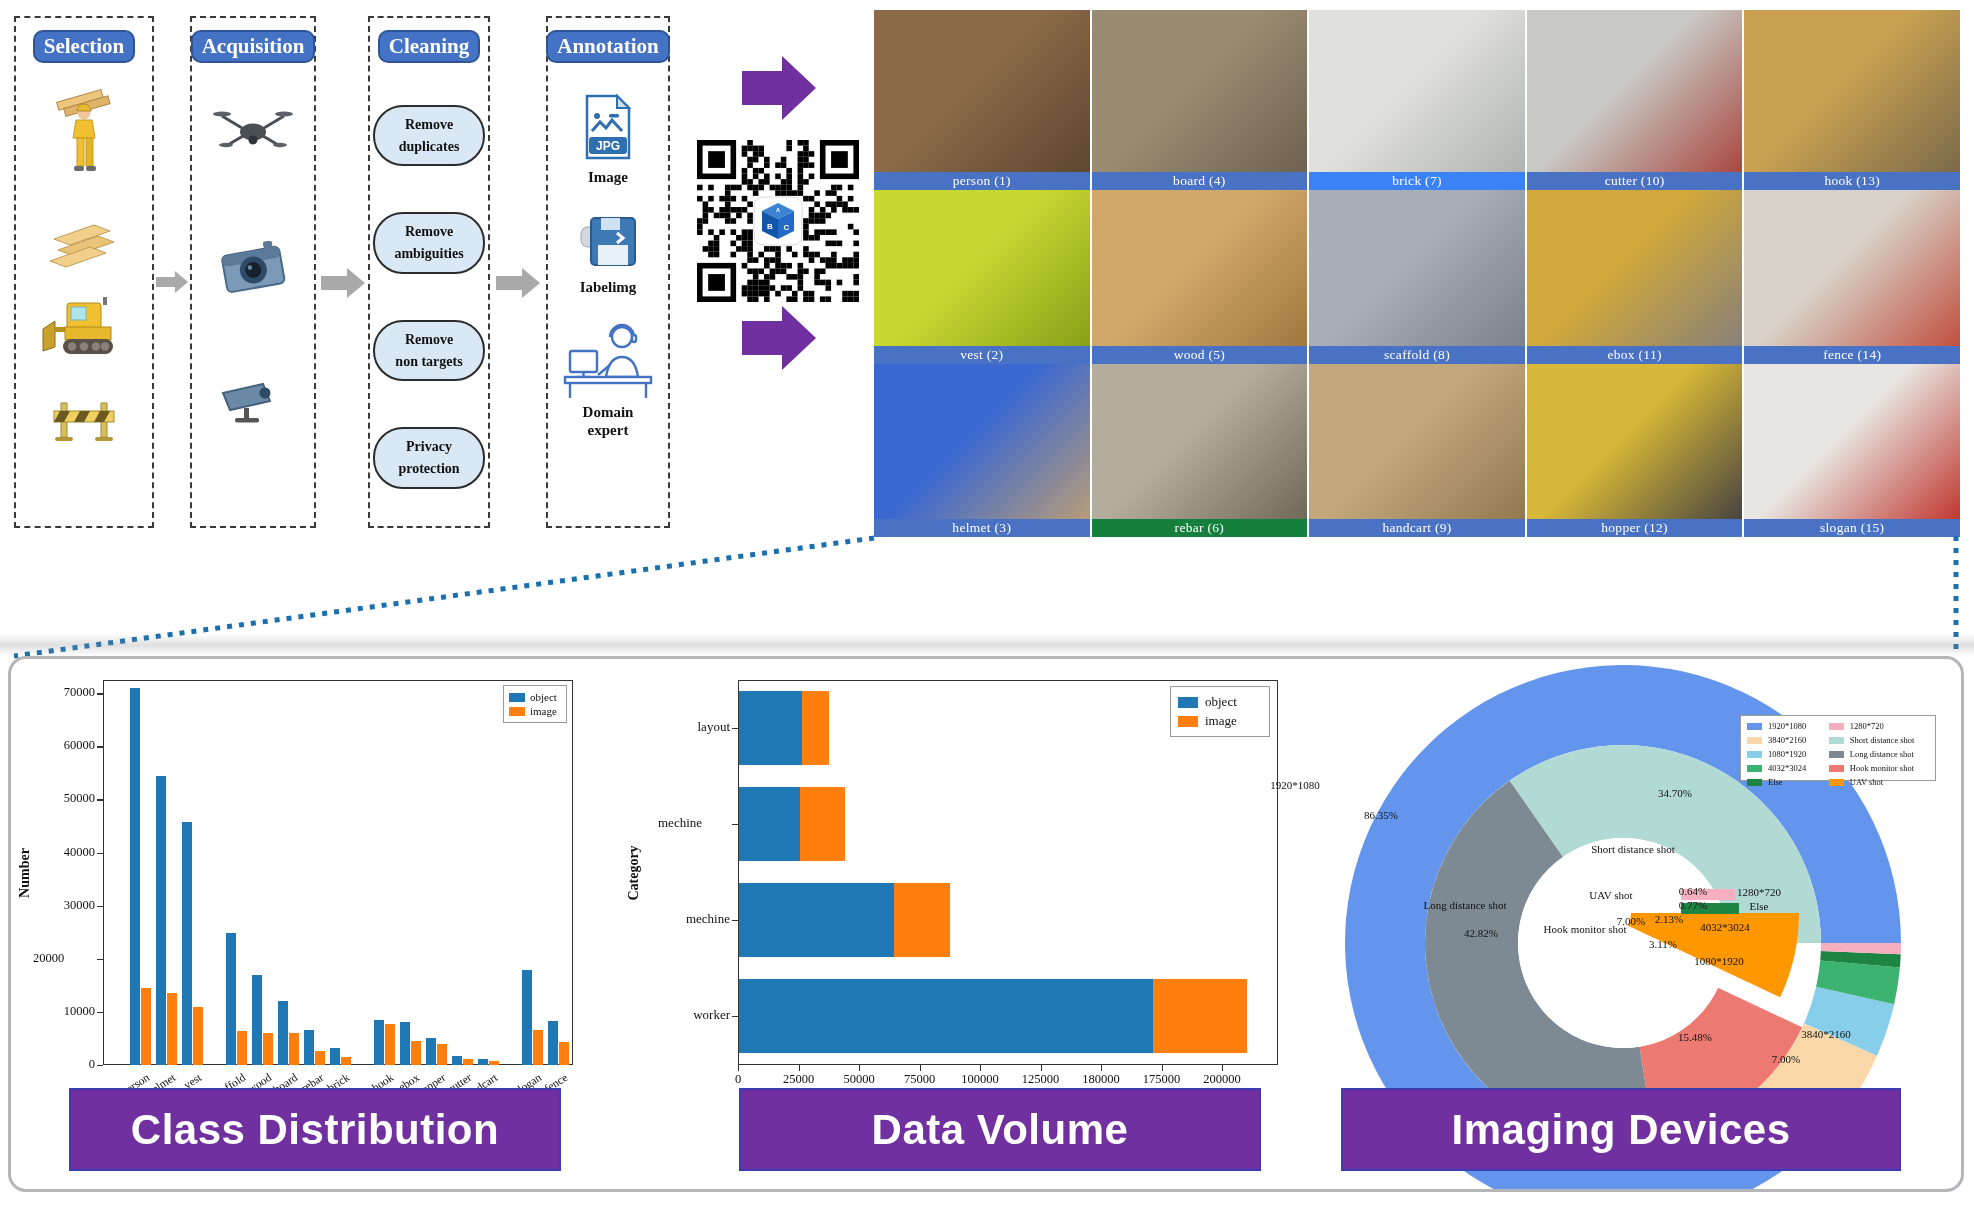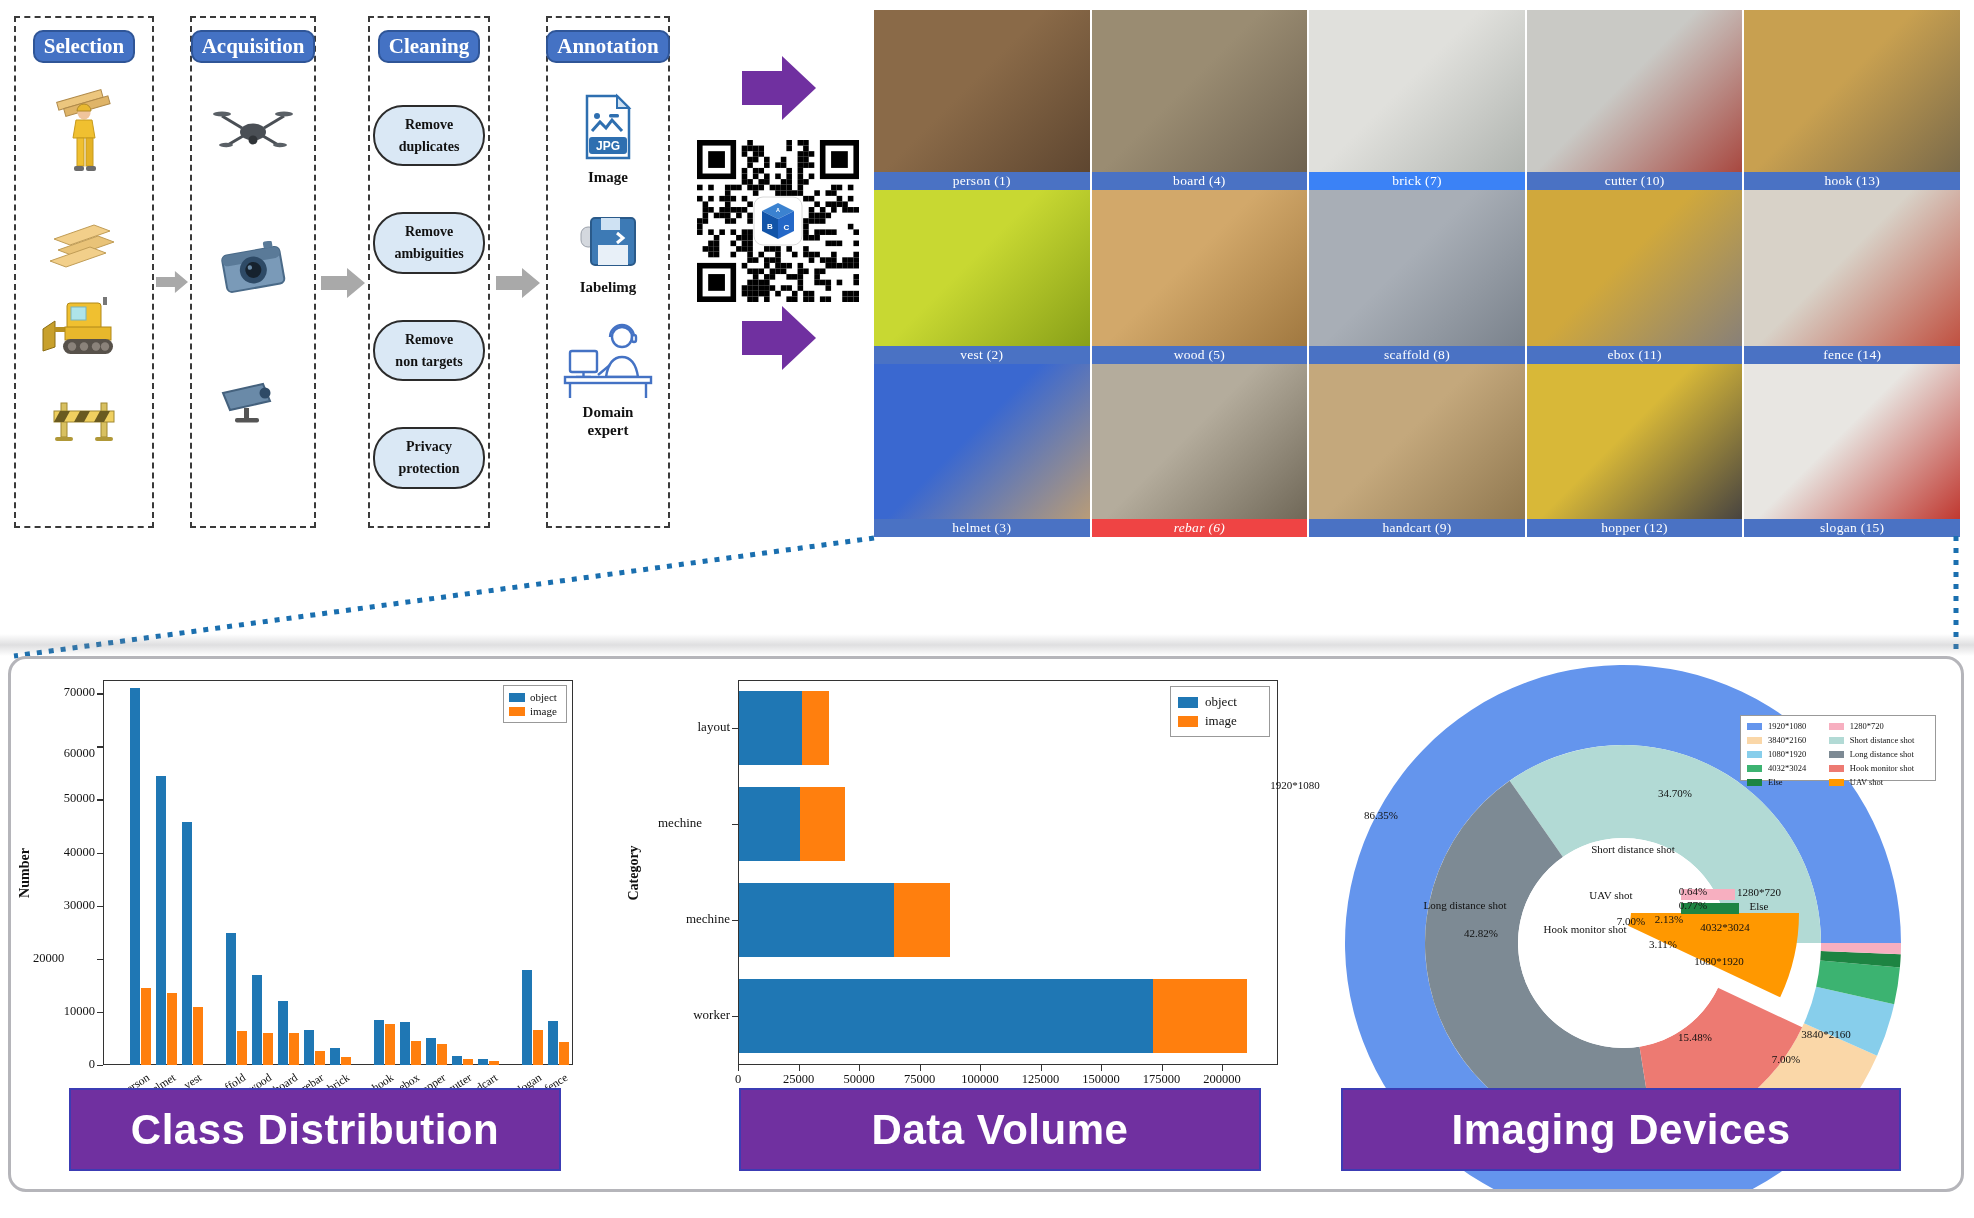--- a/index.html
+++ b/index.html
@@ -498,21 +498,21 @@
       <div class="gcell glabel" style="background: rgb(74, 114, 196);">wood (5)</div>
       <div class="gcell glabel" style="background: rgb(74, 114, 196);">scaffold (8)</div>
       <div class="gcell glabel" style="background: rgb(74, 114, 196);">ebox (11)</div>
       <div class="gcell glabel" style="background: rgb(74, 114, 196);">fence (14)</div>
       <div class="gcell" style="background: linear-gradient(135deg, rgb(58, 104, 208) 0%, rgb(58, 104, 208) 45%, rgb(184, 156, 120) 100%);"></div>
       <div class="gcell" style="background: linear-gradient(135deg, rgb(180, 172, 156) 0%, rgb(180, 172, 156) 45%, rgb(112, 104, 88) 100%);"></div>
       <div class="gcell" style="background: linear-gradient(135deg, rgb(196, 168, 124) 0%, rgb(196, 168, 124) 45%, rgb(144, 120, 80) 100%);"></div>
       <div class="gcell" style="background: linear-gradient(135deg, rgb(216, 184, 56) 0%, rgb(216, 184, 56) 45%, rgb(72, 68, 64) 100%);"></div>
       <div class="gcell" style="background: linear-gradient(135deg, rgb(232, 230, 226) 0%, rgb(232, 230, 226) 45%, rgb(192, 56, 48) 100%);"></div>
       <div class="gcell glabel" style="background: rgb(74, 114, 196);">helmet (3)</div>
-      <div class="gcell glabel" style="background: #ef4444; font-style: italic;">rebar (6)</div>
+      <div class="gcell glabel" style="background: #15803d;">rebar (6)</div>
       <div class="gcell glabel" style="background: rgb(74, 114, 196);">handcart (9)</div>
       <div class="gcell glabel" style="background: rgb(74, 114, 196);">hopper (12)</div>
       <div class="gcell glabel" style="background: rgb(74, 114, 196);">slogan (15)</div>
     </div>
 
   <svg class="abs" style="left:0;top:528px" width="1974" height="132">
     <line x1="874" y1="10" x2="14" y2="128" stroke="#1a6faf" stroke-width="5" stroke-dasharray="5 7"></line>
     <line x1="1956" y1="8" x2="1956" y2="128" stroke="#1a6faf" stroke-width="5" stroke-dasharray="5 7"></line>
   </svg>
   <div id="fold"></div>
@@ -525,21 +525,21 @@
         <div style="left: 22px; top: 344.897px; width: 62px; text-align: right; font-size: 12.5px; position: absolute;">10000</div>
         <div style="left: 86px; top: 352.897px; width: 6px; height: 1.4px; background: rgb(51, 51, 51); position: absolute;"></div>
         <div style="left: 22px; top: 291.793px; width: 62px; text-align: left; font-size: 12.5px; position: absolute;">20000</div>
         <div style="left: 86px; top: 299.793px; width: 6px; height: 1.4px; background: rgb(51, 51, 51); position: absolute;"></div>
         <div style="left: 22px; top: 238.69px; width: 62px; text-align: right; font-size: 12.5px; position: absolute;">30000</div>
         <div style="left: 86px; top: 246.69px; width: 6px; height: 1.4px; background: rgb(51, 51, 51); position: absolute;"></div>
         <div style="left: 22px; top: 185.586px; width: 62px; text-align: right; font-size: 12.5px; position: absolute;">40000</div>
         <div style="left: 86px; top: 193.586px; width: 6px; height: 1.4px; background: rgb(51, 51, 51); position: absolute;"></div>
         <div style="left: 22px; top: 132.483px; width: 62px; text-align: right; font-size: 12.5px; position: absolute;">50000</div>
         <div style="left: 86px; top: 140.483px; width: 6px; height: 1.4px; background: rgb(51, 51, 51); position: absolute;"></div>
-        <div style="left: 22px; top: 79.3793px; width: 62px; text-align: right; font-size: 12.5px; position: absolute; margin-top: 8px;">60000</div>
+        <div style="left: 22px; top: 79.3793px; width: 62px; text-align: right; font-size: 12.5px; position: absolute;">60000</div>
         <div style="left: 86px; top: 87.3793px; width: 6px; height: 1.4px; background: rgb(51, 51, 51); position: absolute;"></div>
         <div style="left: 22px; top: 26.2759px; width: 62px; text-align: right; font-size: 12.5px; position: absolute;">70000</div>
         <div style="left: 86px; top: 34.2759px; width: 6px; height: 1.4px; background: rgb(51, 51, 51); position: absolute;"></div>
         <div style="left: 14px; top: 213.5px; font-weight: bold; font-size: 14px; transform: translate(-50%, -50%) rotate(-90deg); white-space: nowrap; position: absolute;">Number</div>
         <div style="left: 119px; top: 28.9655px; width: 10px; height: 377.034px; background: rgb(31, 119, 180); position: absolute;"></div>
         <div style="left: 130px; top: 329px; width: 10px; height: 77px; background: rgb(255, 127, 14); position: absolute;"></div>
         <div style="left: 56px; top: 412px; width: 78px; text-align: right; font-size: 11.5px; position: absolute; transform: rotate(-33deg); transform-origin: 100% 0px;">person</div>
         <div style="left: 145px; top: 116.586px; width: 10px; height: 289.414px; background: rgb(31, 119, 180); position: absolute;"></div>
         <div style="left: 156px; top: 334.31px; width: 10px; height: 71.6897px; background: rgb(255, 127, 14); position: absolute;"></div>
         <div style="left: 82px; top: 412px; width: 78px; text-align: right; font-size: 11.5px; position: absolute; transform: rotate(-33deg); transform-origin: 100% 0px;">helmet</div>
@@ -616,21 +616,21 @@
         <div style="left: 752.5px; top: 413px; width: 70px; text-align: center; font-size: 12.5px; position: absolute;">25000</div>
         <div style="left: 787.5px; top: 406px; width: 1.4px; height: 6px; background: rgb(51, 51, 51); position: absolute;"></div>
         <div style="left: 813px; top: 413px; width: 70px; text-align: center; font-size: 12.5px; position: absolute;">50000</div>
         <div style="left: 848px; top: 406px; width: 1.4px; height: 6px; background: rgb(51, 51, 51); position: absolute;"></div>
         <div style="left: 873.5px; top: 413px; width: 70px; text-align: center; font-size: 12.5px; position: absolute;">75000</div>
         <div style="left: 908.5px; top: 406px; width: 1.4px; height: 6px; background: rgb(51, 51, 51); position: absolute;"></div>
         <div style="left: 934px; top: 413px; width: 70px; text-align: center; font-size: 12.5px; position: absolute;">100000</div>
         <div style="left: 969px; top: 406px; width: 1.4px; height: 6px; background: rgb(51, 51, 51); position: absolute;"></div>
         <div style="left: 994.5px; top: 413px; width: 70px; text-align: center; font-size: 12.5px; position: absolute;">125000</div>
         <div style="left: 1029.5px; top: 406px; width: 1.4px; height: 6px; background: rgb(51, 51, 51); position: absolute;"></div>
-        <div style="left: 1055px; top: 413px; width: 70px; text-align: center; font-size: 12.5px; position: absolute;">150000</div>
+        <div style="left: 1055px; top: 413px; width: 70px; text-align: center; font-size: 12.5px; position: absolute;">180000</div>
         <div style="left: 1090px; top: 406px; width: 1.4px; height: 6px; background: rgb(51, 51, 51); position: absolute;"></div>
         <div style="left: 1115.5px; top: 413px; width: 70px; text-align: center; font-size: 12.5px; position: absolute;">175000</div>
         <div style="left: 1150.5px; top: 406px; width: 1.4px; height: 6px; background: rgb(51, 51, 51); position: absolute;"></div>
         <div style="left: 1176px; top: 413px; width: 70px; text-align: center; font-size: 12.5px; position: absolute;">200000</div>
         <div style="left: 1211px; top: 406px; width: 1.4px; height: 6px; background: rgb(51, 51, 51); position: absolute;"></div>
         <div style="left: 623px; top: 213.5px; font-weight: bold; font-size: 14px; transform: translate(-50%, -50%) rotate(-90deg); white-space: nowrap; position: absolute;">Category</div>
         <div style="left: 1159px; top: 27px; width: 100px; background: rgb(255, 255, 255); border: 1px solid rgb(153, 153, 153); padding: 4px 7px; box-sizing: border-box; position: absolute;">
           <div style="display: flex; align-items: center; margin: 3px 0px;">
             <span style="width: 20px; height: 11px; margin-right: 7px; display: inline-block; background: rgb(31, 119, 180);"></span>
             <span style="font-size: 13px;">object</span>

